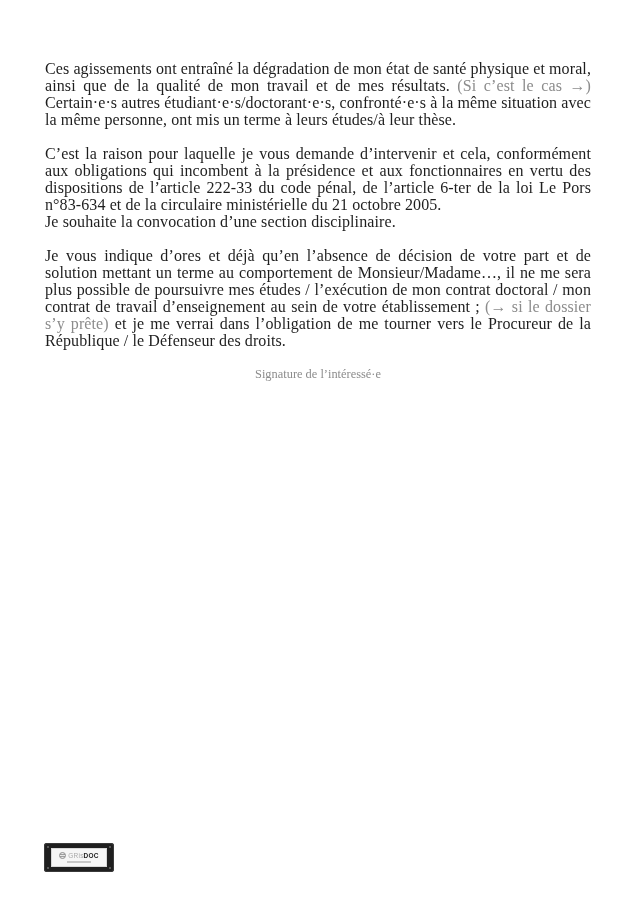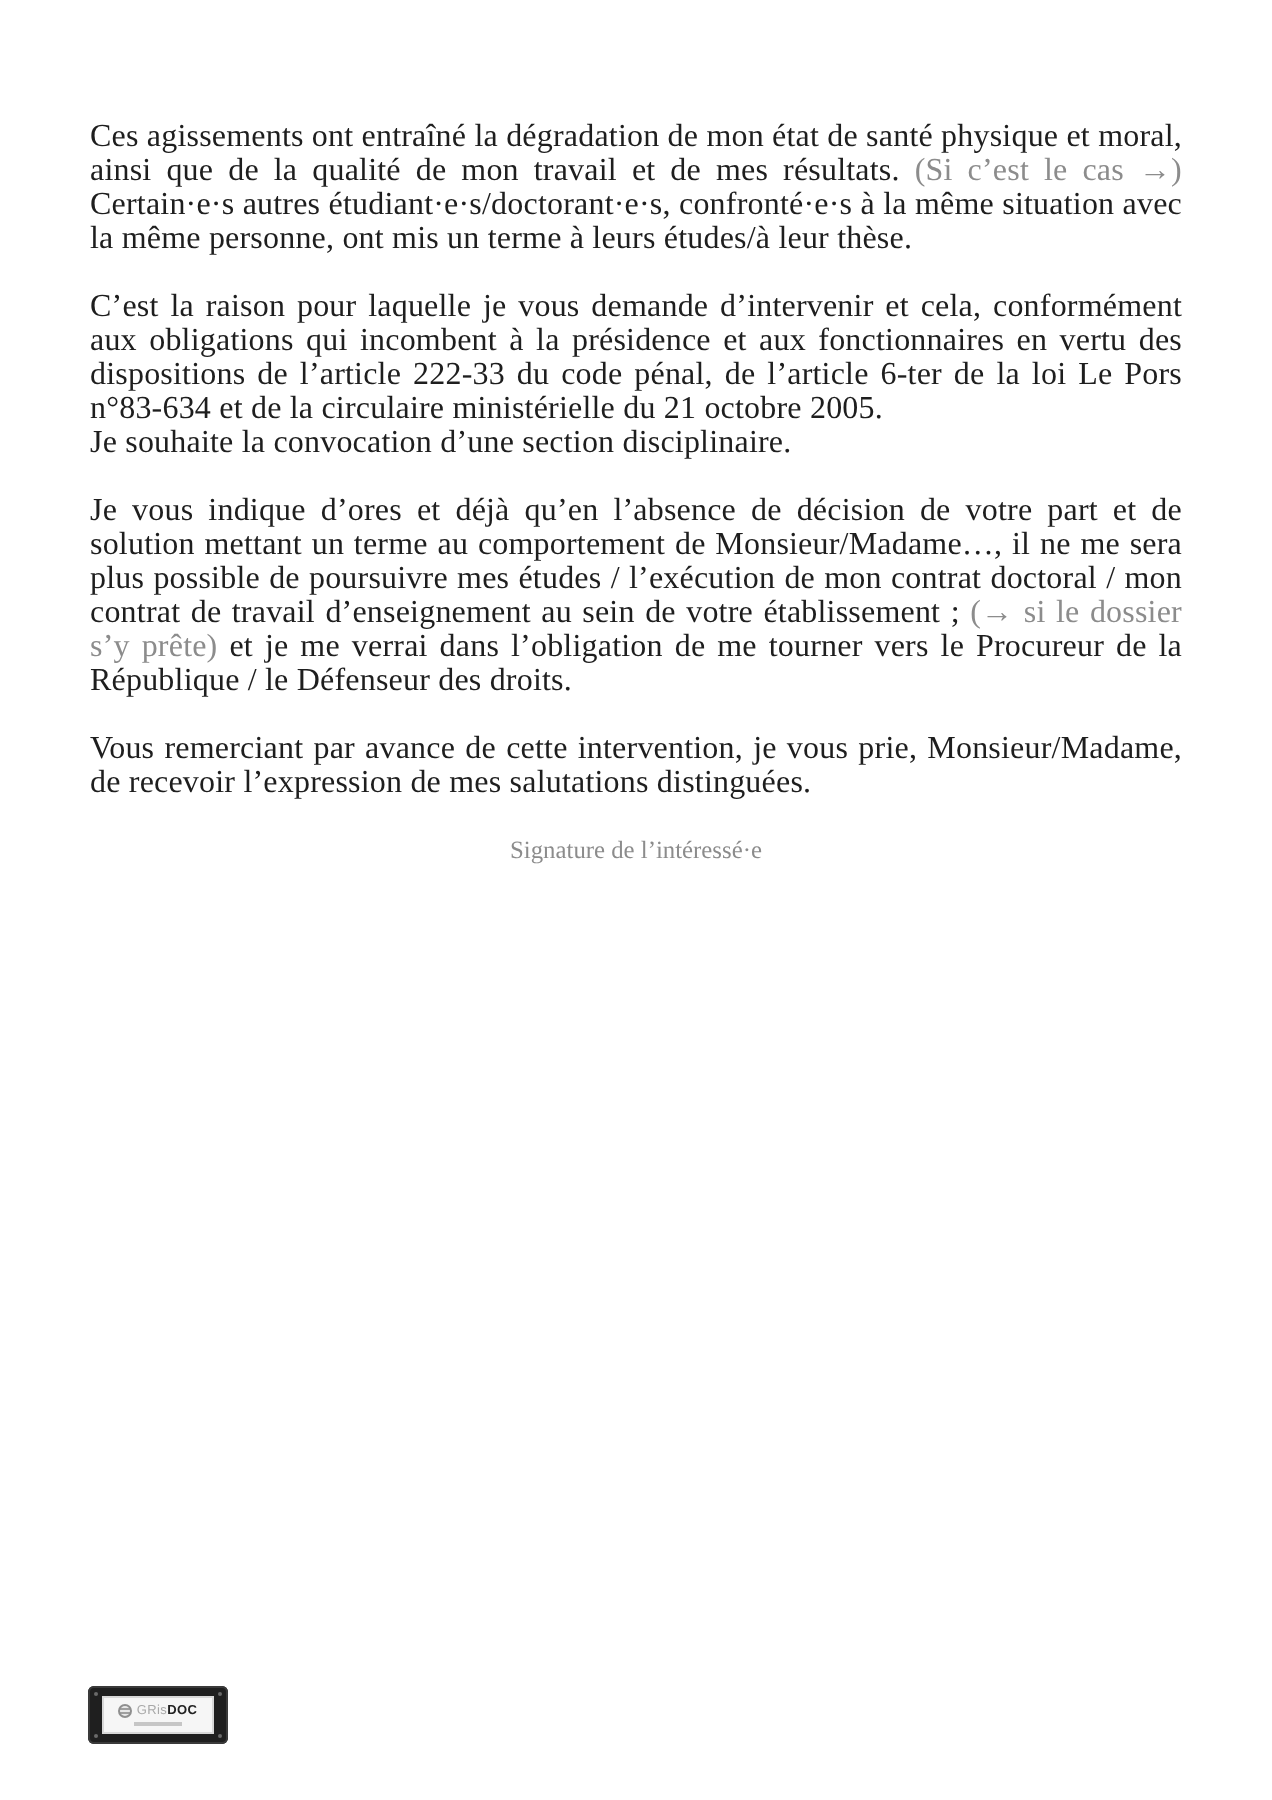--- a/index.html
+++ b/index.html
@@ -116,21 +116,20 @@
 
 <div class="page">
 
   <div class="letter-body">
     <p class="para"><span class="seg seg-normal">Ces agissements ont entraîné la dégradation de mon état de santé physique et moral, ainsi que de la qualité de mon travail et de mes résultats. </span><span class="seg seg-muted">(Si c’est le cas →) </span><span class="seg seg-normal">Certain·e·s autres étudiant·e·s/doctorant·e·s, confronté·e·s à la même situation avec la même personne, ont mis un terme à leurs études/à leur thèse.</span></p>
 
     <p class="para"><span class="seg seg-normal">C’est la raison pour laquelle je vous demande d’intervenir et cela, conformément aux obligations qui incombent à la présidence et aux fonctionnaires en vertu des dispositions de l’article 222-33 du code pénal, de l’article 6-ter de la loi Le Pors n°83-634 et de la circulaire ministérielle du 21 octobre 2005.</span><br><span class="seg seg-normal">Je souhaite la convocation d’une section disciplinaire.</span></p>
 
     <p class="para"><span class="seg seg-normal">Je vous indique d’ores et déjà qu’en l’absence de décision de votre part et de solution mettant un terme au comportement de Monsieur/Madame…, il ne me sera plus possible de poursuivre mes études / l’exécution de mon contrat doctoral / mon contrat de travail d’enseignement au sein de votre établissement ; </span><span class="seg seg-muted">(→ si le dossier s’y prête)</span><span class="seg seg-normal"> et je me verrai dans l’obligation de me tourner vers le Procureur de la République / le Défenseur des droits.</span></p>
 
-    <p class="para"><span class="seg seg-normal">Vous remerciant par avance de cette intervention, je vous prie, Monsieur/Madame, de recevoir l’expression de mes salutations distinguées.</span></p>
 
     <div class="signature-caption">Signature de l’intéressé·e</div>
   </div>
 
   <div class="badge">
     <span class="corner-dot dot-tl"></span>
     <span class="corner-dot dot-tr"></span>
     <span class="corner-dot dot-bl"></span>
     <span class="corner-dot dot-br"></span>
     <div class="badge-card">

